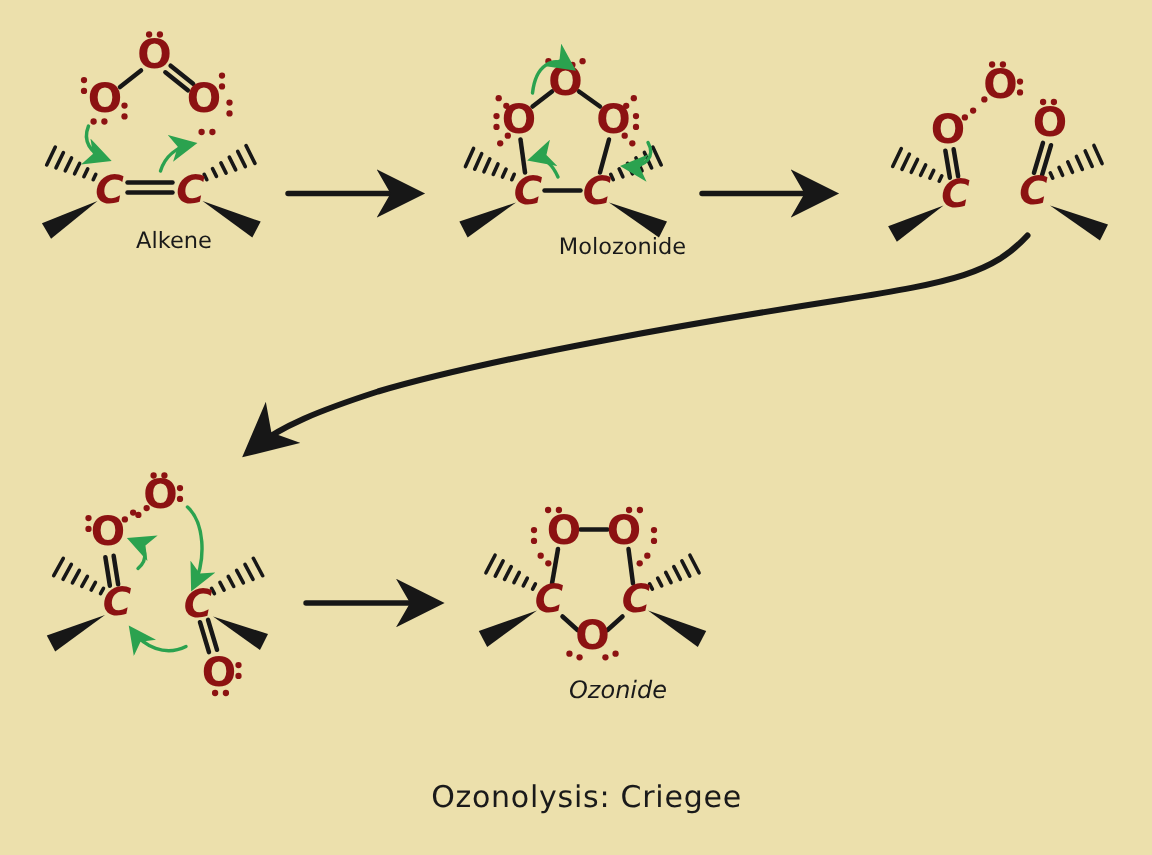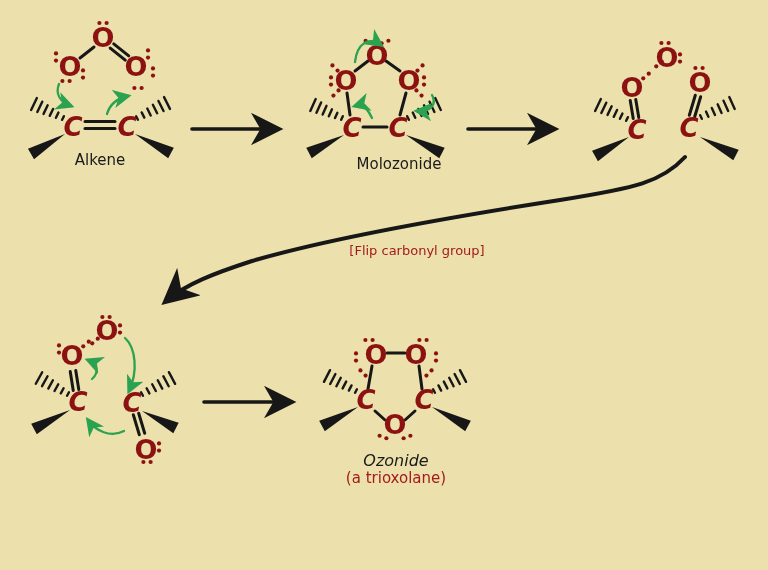--- a/index.html
+++ b/index.html
@@ -11,21 +11,21 @@
     font-family:"DejaVu Sans", sans-serif;
   }
   #scene{position:absolute;left:0;top:0;}
   .lbl{
     position:absolute;
     transform:translate(-50%,-50%);
     white-space:nowrap;
     color:#1a1a1a;
     font-family:"DejaVu Sans", sans-serif;
   }
-  .lbl-black{color:#1a1a1a;}
+  .lbl-black{color:#1a1a1a;margin-left:16px;}
   .lbl-red{color:#a31c1c;}
   .lbl-15{font-size:15px;}
   .lbl-16{font-size:16px;font-style:italic;}
   .lbl-13{font-size:13px;}
   .lbl-title{font-size:20px;letter-spacing:0.5px;}
 </style>
 </head>
 <body>
 
 <div id="stage" style="background: rgb(236, 224, 172);">
@@ -237,16 +237,15 @@
         <text x="395" y="424" fill="#8c1212" text-anchor="middle" dominant-baseline="central" font-family="&quot;DejaVu Sans&quot;, sans-serif" font-size="27" font-weight="bold" font-style="normal">O</text>
         <line x1="192" y1="129" x2="278" y2="129" stroke="#171717" stroke-width="3.6" stroke-linecap="round" marker-end="url(#headBlack)"></line>
         <line x1="468" y1="129" x2="554" y2="129" stroke="#171717" stroke-width="3.6" stroke-linecap="round" marker-end="url(#headBlack)"></line>
         <line x1="204" y1="402" x2="291" y2="402" stroke="#171717" stroke-width="3.6" stroke-linecap="round" marker-end="url(#headBlack)"></line>
         <path d="M 685,157 C 662,182 636,188 560,200 C 470,214 330,238 252,261 C 215,273 186,284 166,301" fill="none" stroke="#171717" stroke-width="4" stroke-linecap="round" marker-end="url(#headBlack)"></path>
       </g>
   </svg>
 
   <div class="lbl lbl-black lbl-15" style="left:100px;top:160px;">Alkene</div>
   <div class="lbl lbl-black lbl-15" style="left:399px;top:164px;">Molozonide</div>
-  <div class="lbl lbl-red lbl-13" style="left:417px;top:250px;">[Flip carbonyl group]</div>
   <div class="lbl lbl-black lbl-16" style="left:396px;top:460px;">Ozonide</div>
-  <div class="lbl lbl-red lbl-15" style="left:396px;top:478px;">(a trioxolane)</div>
+  <div class="lbl lbl-black lbl-title" style="left:375px;top:531px;">Ozonolysis: Criegee</div>
 </div>
 
 </body></html>

